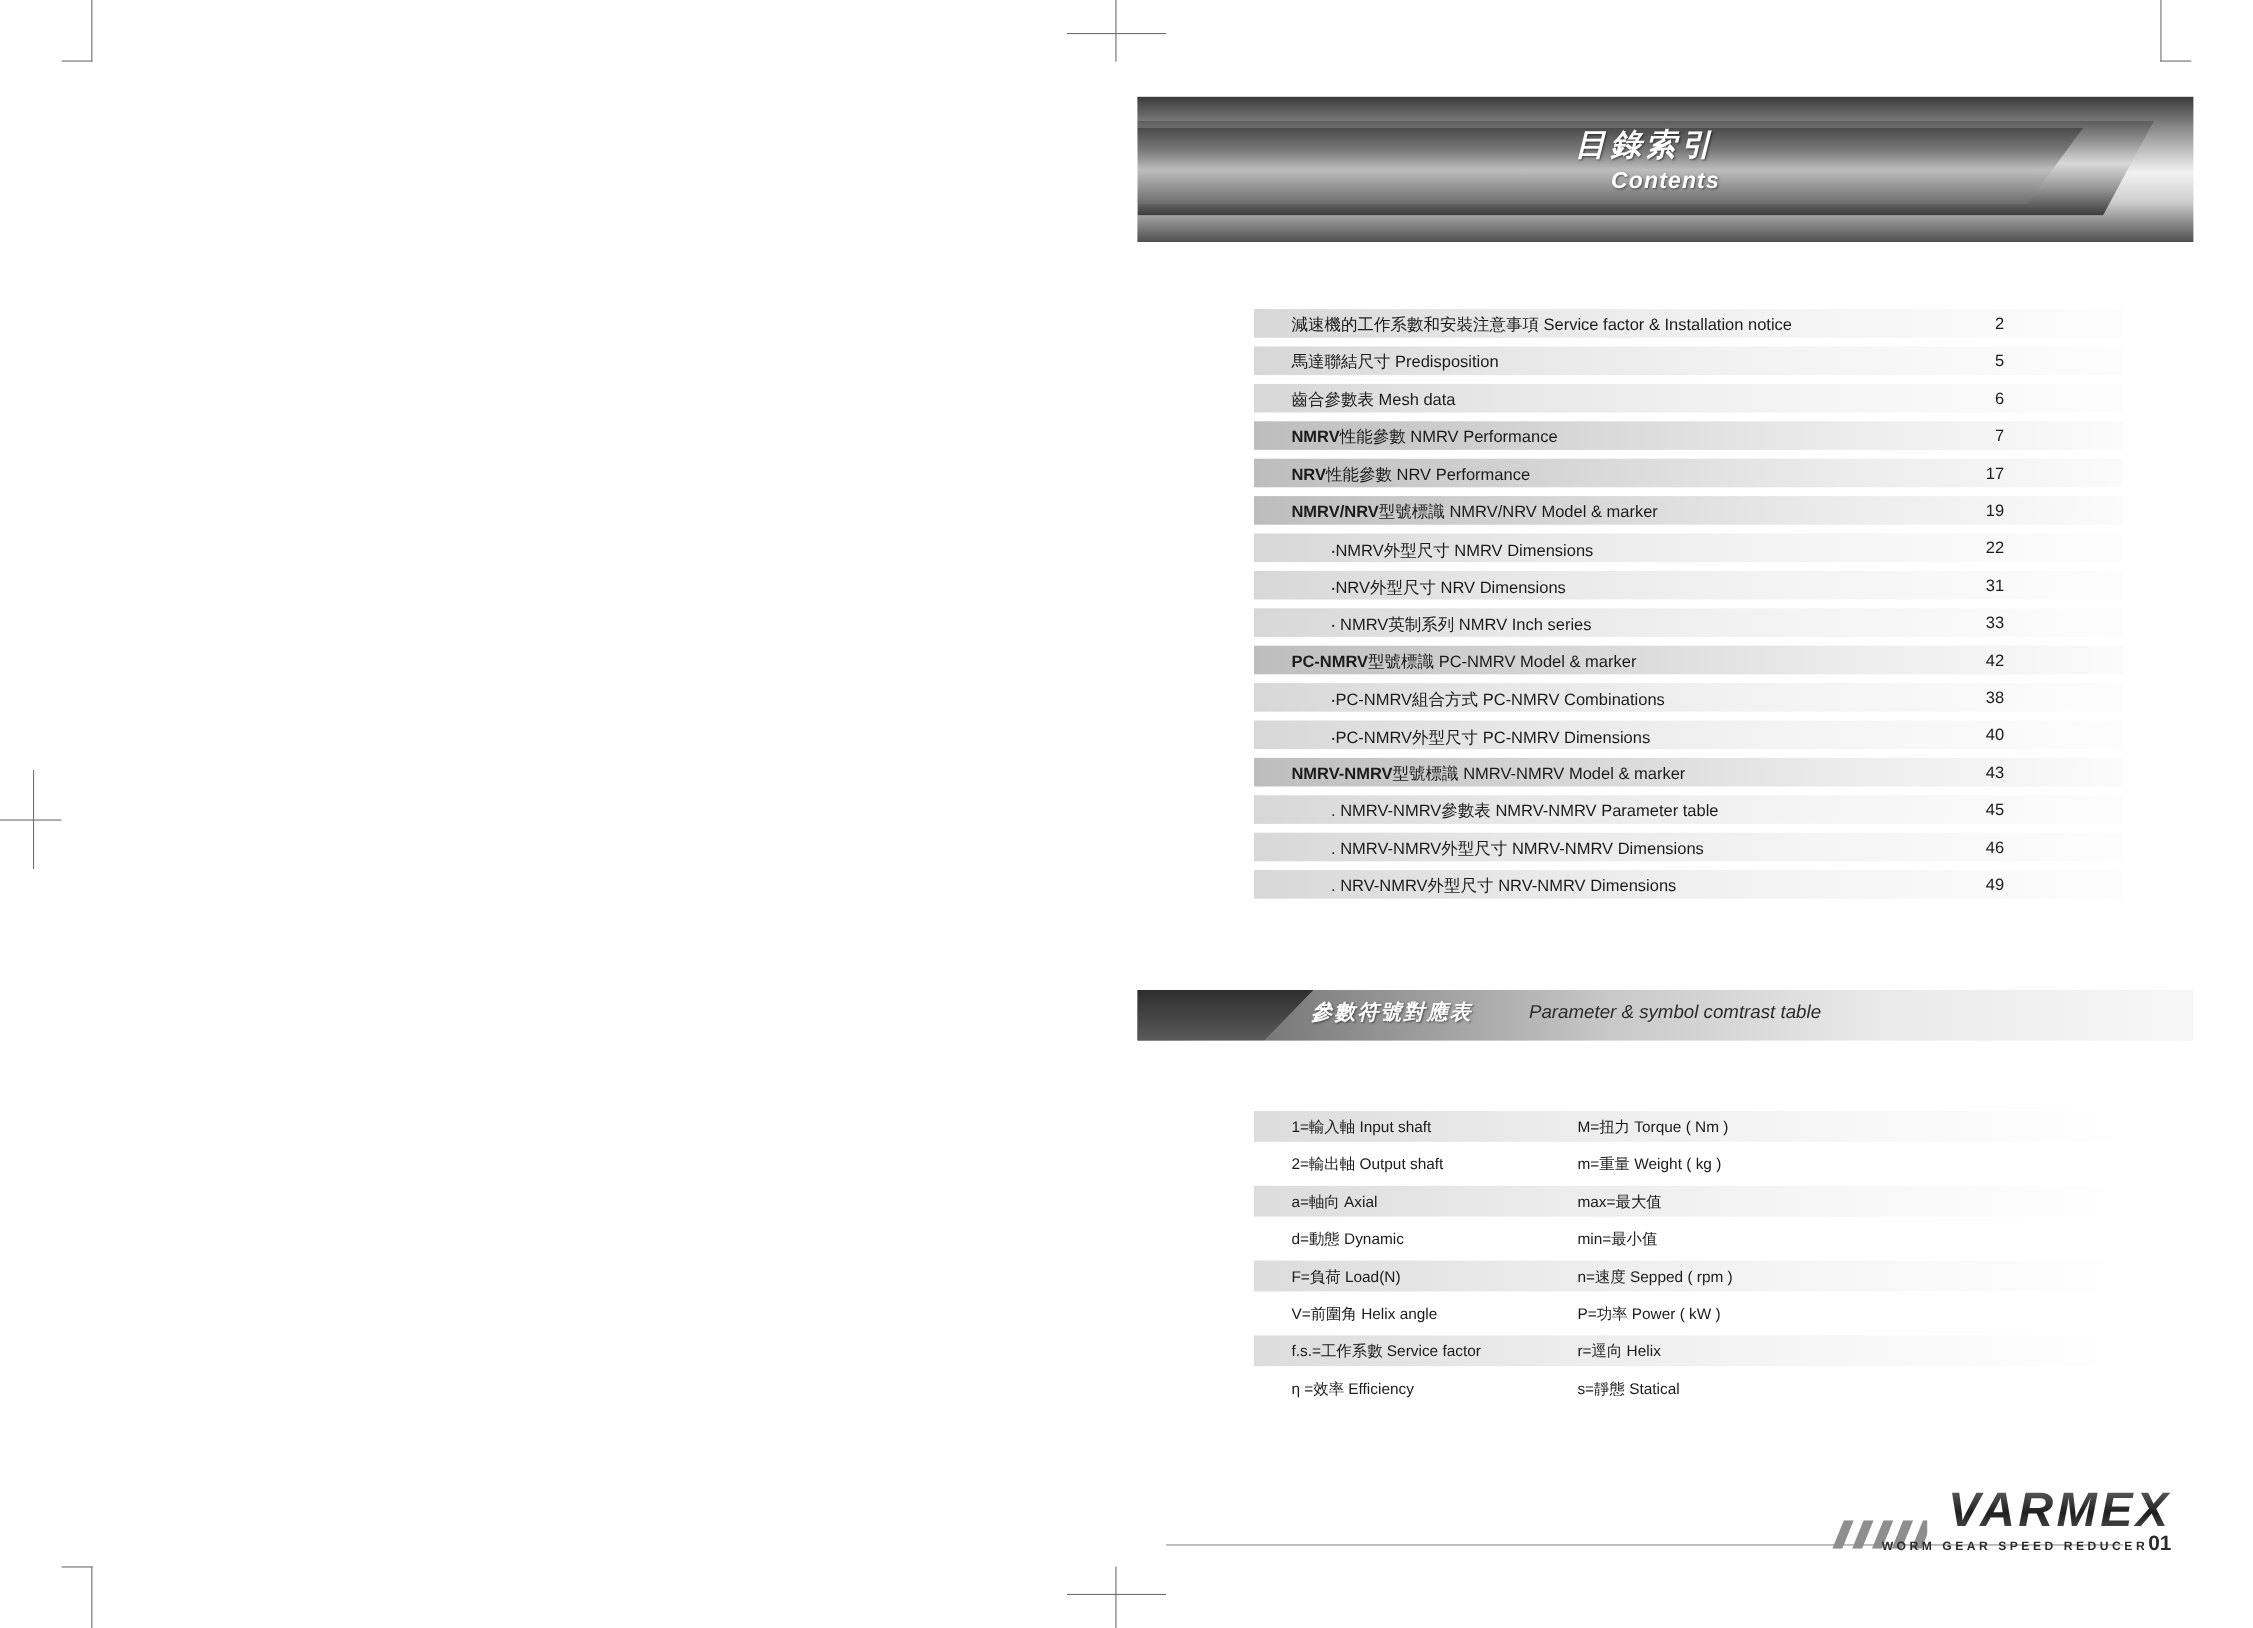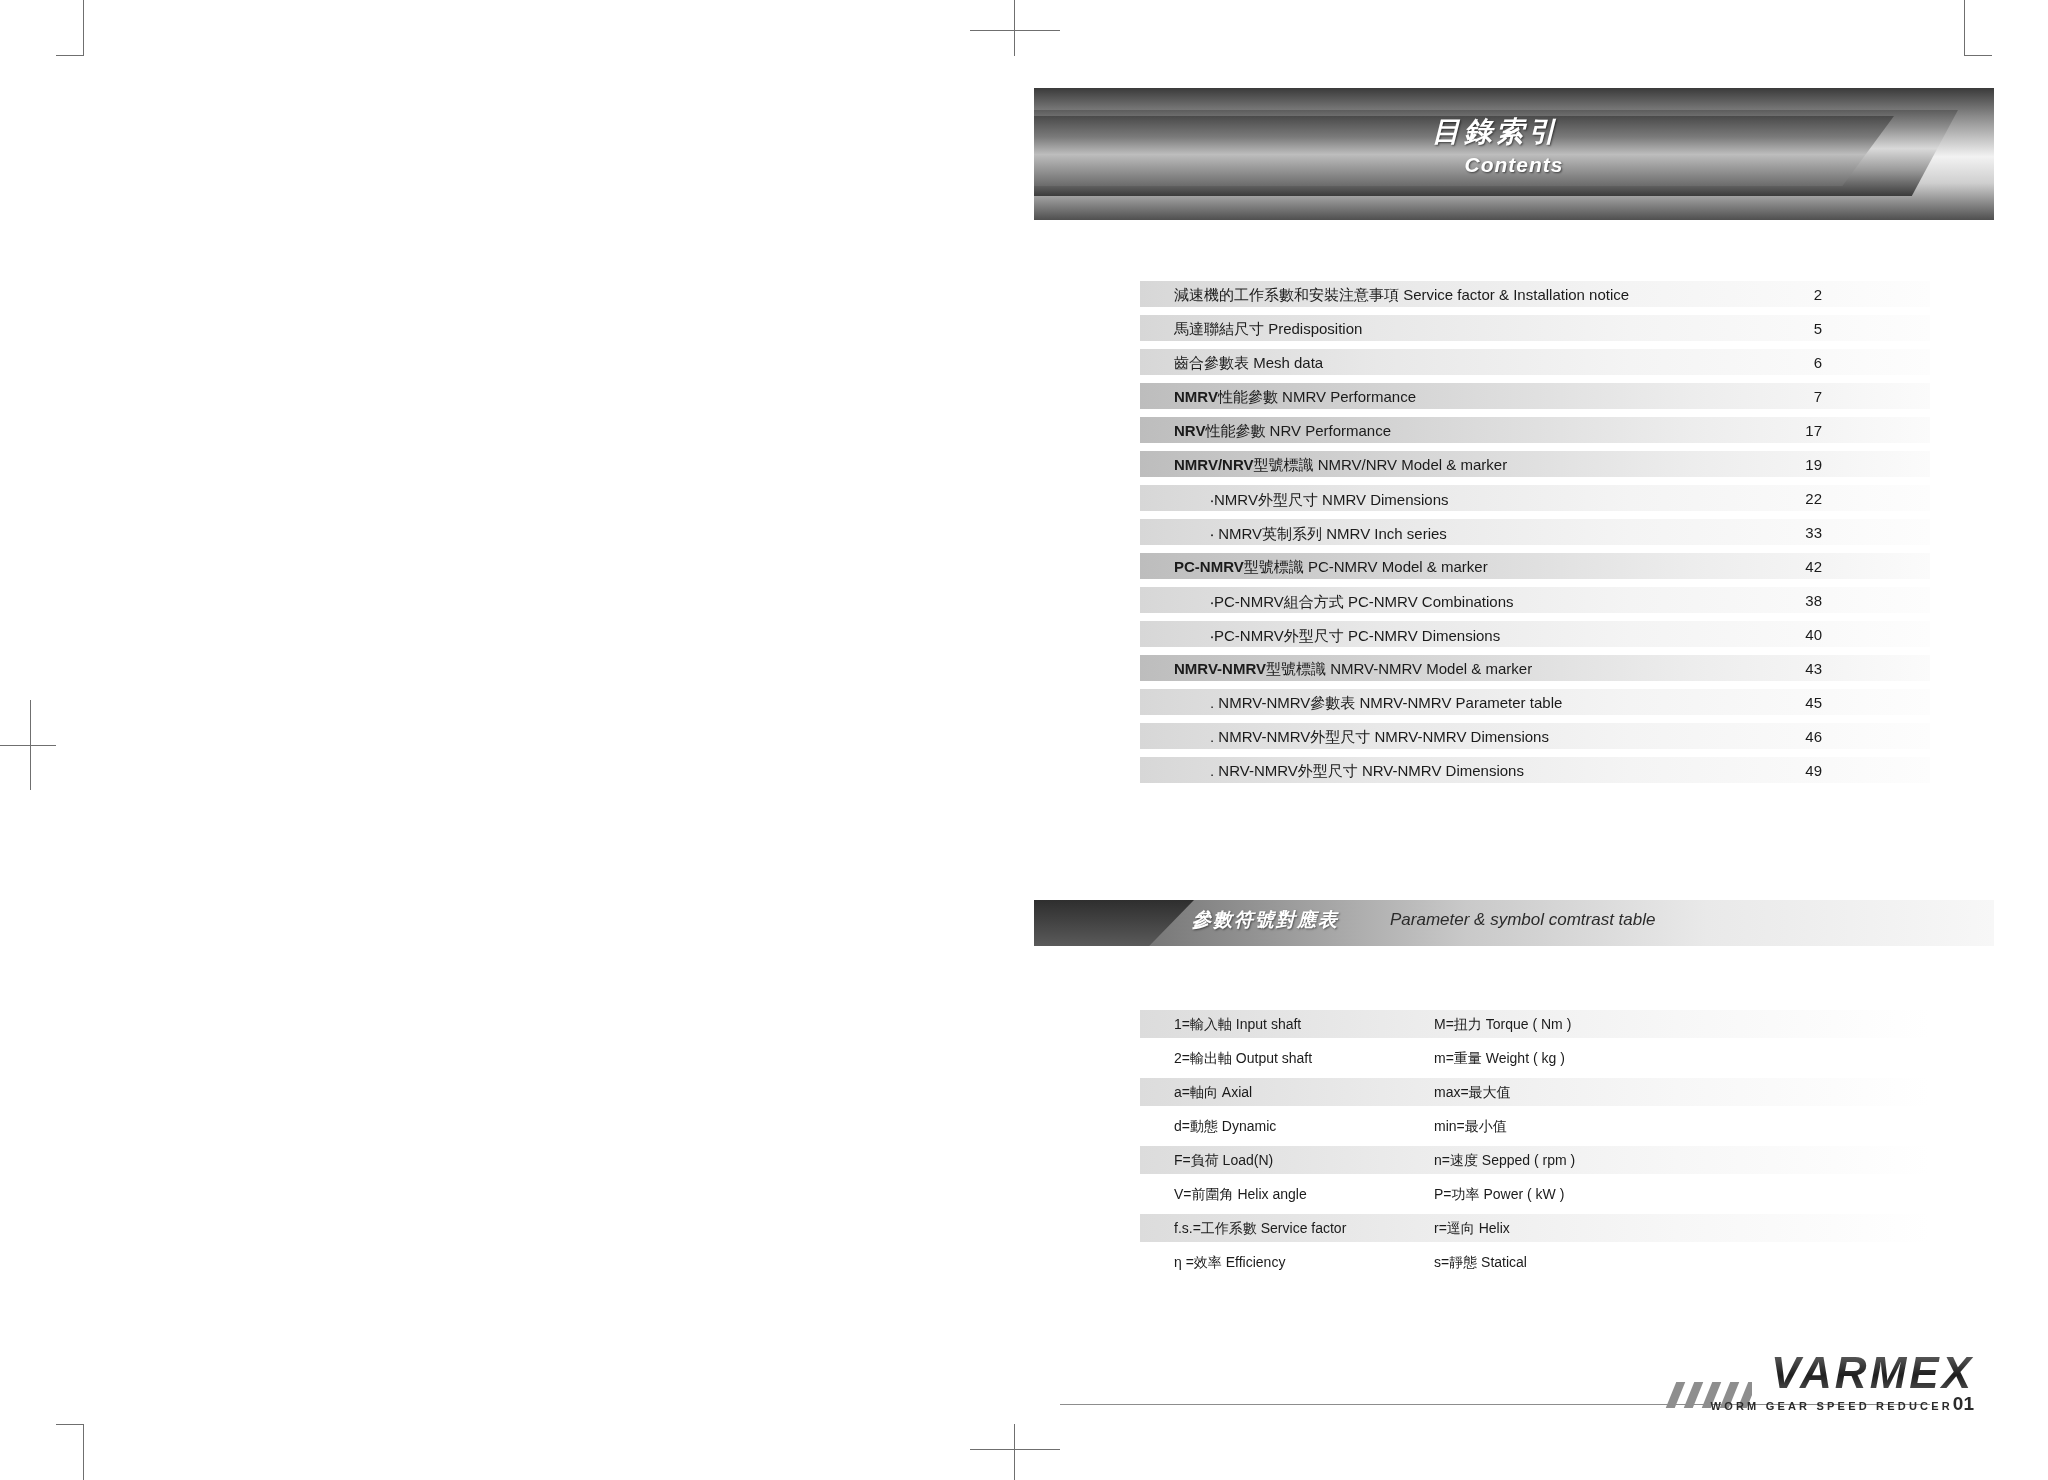--- a/index.html
+++ b/index.html
@@ -217,20 +217,25 @@
         <div class="txt"><b>NMRV/NRV</b>型號標識  NMRV/NRV Model &amp; marker</div>
         <div class="pg">19</div>
       </div>
       <div class="toc-row">
         <div class="bar"></div>
         <div class="txt indent">‧NMRV外型尺寸  NMRV Dimensions</div>
         <div class="pg">22</div>
       </div>
       <div class="toc-row">
         <div class="bar"></div>
+        <div class="txt indent">‧NRV外型尺寸  NRV Dimensions</div>
+        <div class="pg">31</div>
+      </div>
+      <div class="toc-row">
+        <div class="bar"></div>
         <div class="txt indent">‧ NMRV英制系列  NMRV Inch series</div>
         <div class="pg">33</div>
       </div>
       <div class="toc-row">
         <div class="bar dark"></div>
         <div class="txt"><b>PC-NMRV</b>型號標識  PC-NMRV Model &amp; marker</div>
         <div class="pg">42</div>
       </div>
       <div class="toc-row">
         <div class="bar"></div>

